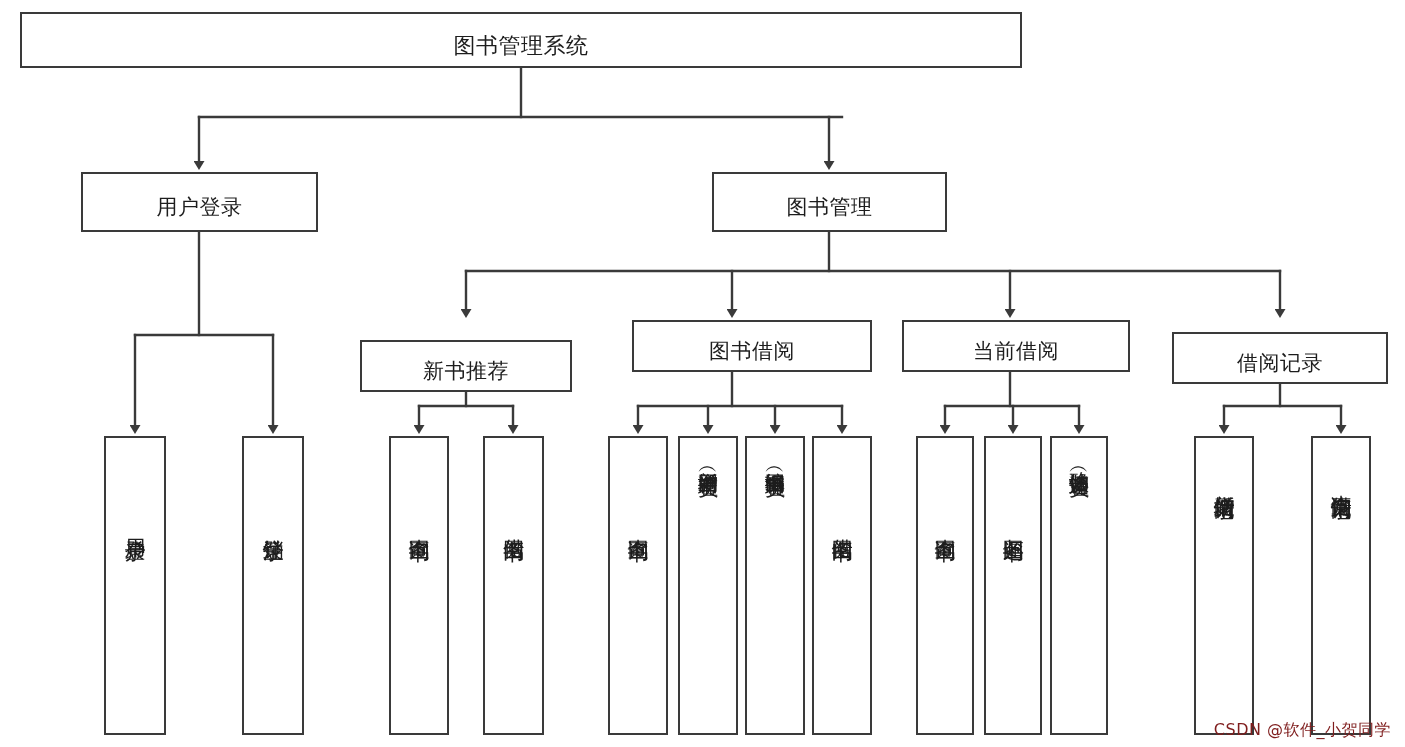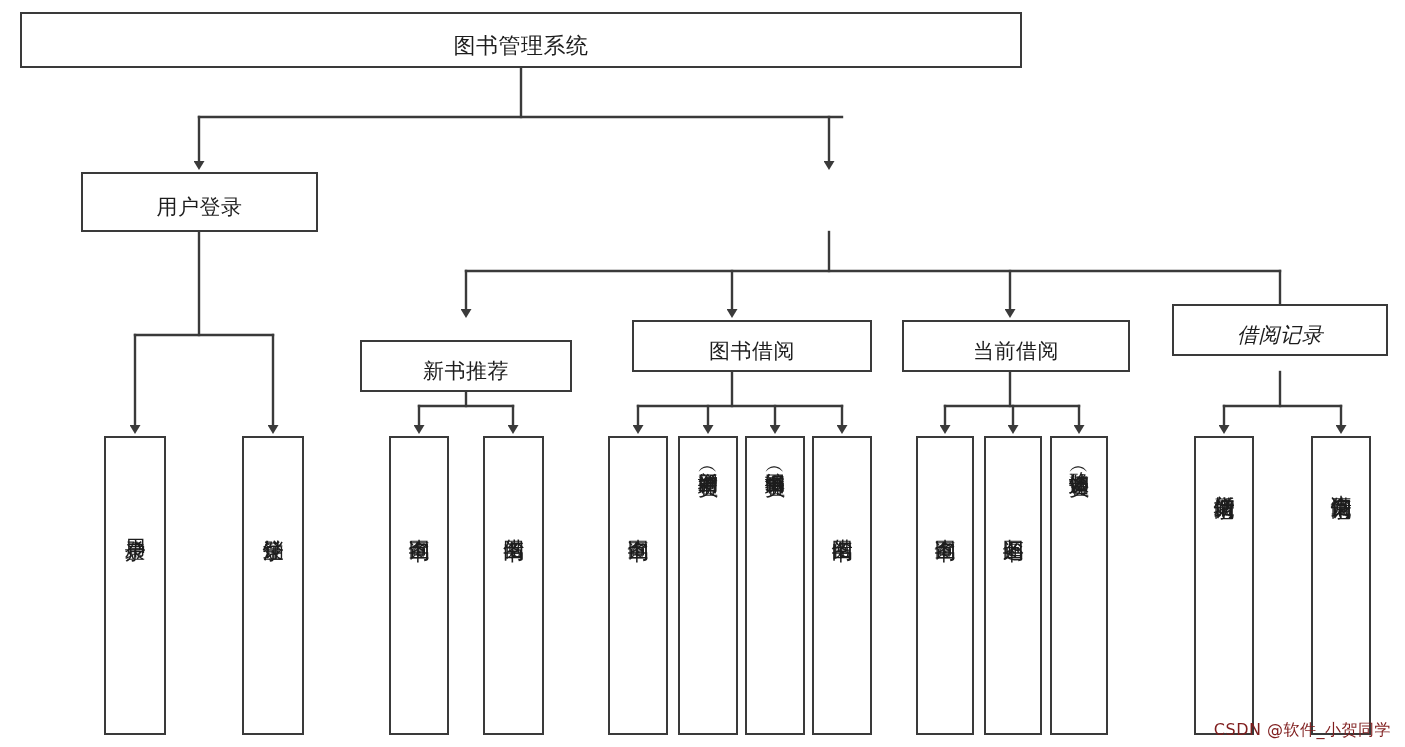--- a/index.html
+++ b/index.html
@@ -133,31 +133,34 @@
     </g>
   </svg>
 
   <div class="node root horiz" style="left:20px; top:12px; width:1002px; height:56px;">
     <span class="lbl">图书管理系统</span>
   </div>
 
   <div class="node horiz" style="left:81px; top:172px; width:237px; height:60px;">
     <span class="lbl">用户登录</span>
   </div>
+  <div class="node horiz" style="left:712px; top:172px; width:235px; height:60px;">
+    <span class="lbl">图书管理</span>
+  </div>
 
   <div class="node horiz" style="left:360px; top:340px; width:212px; height:52px;">
     <span class="lbl">新书推荐</span>
   </div>
   <div class="node horiz" style="left:632px; top:320px; width:240px; height:52px;">
     <span class="lbl">图书借阅</span>
   </div>
   <div class="node horiz" style="left:902px; top:320px; width:228px; height:52px;">
     <span class="lbl">当前借阅</span>
   </div>
-  <div class="node horiz" style="left:1172px; top:304px; width:216px; height:52px;font-style:italic;">
+  <div class="node horiz" style="left:1172px; top:332px; width:216px; height:52px;">
     <span class="lbl">借阅记录</span>
   </div>
 
   <div class="node vert" style="left:104px; top:436px; width:62px; height:299px; padding-top:72px;">
     <span class="lbl">用户登录</span>
   </div>
   <div class="node vert" style="left:242px; top:436px; width:62px; height:299px; padding-top:72px;">
     <span class="lbl">注销登录</span>
   </div>
 

